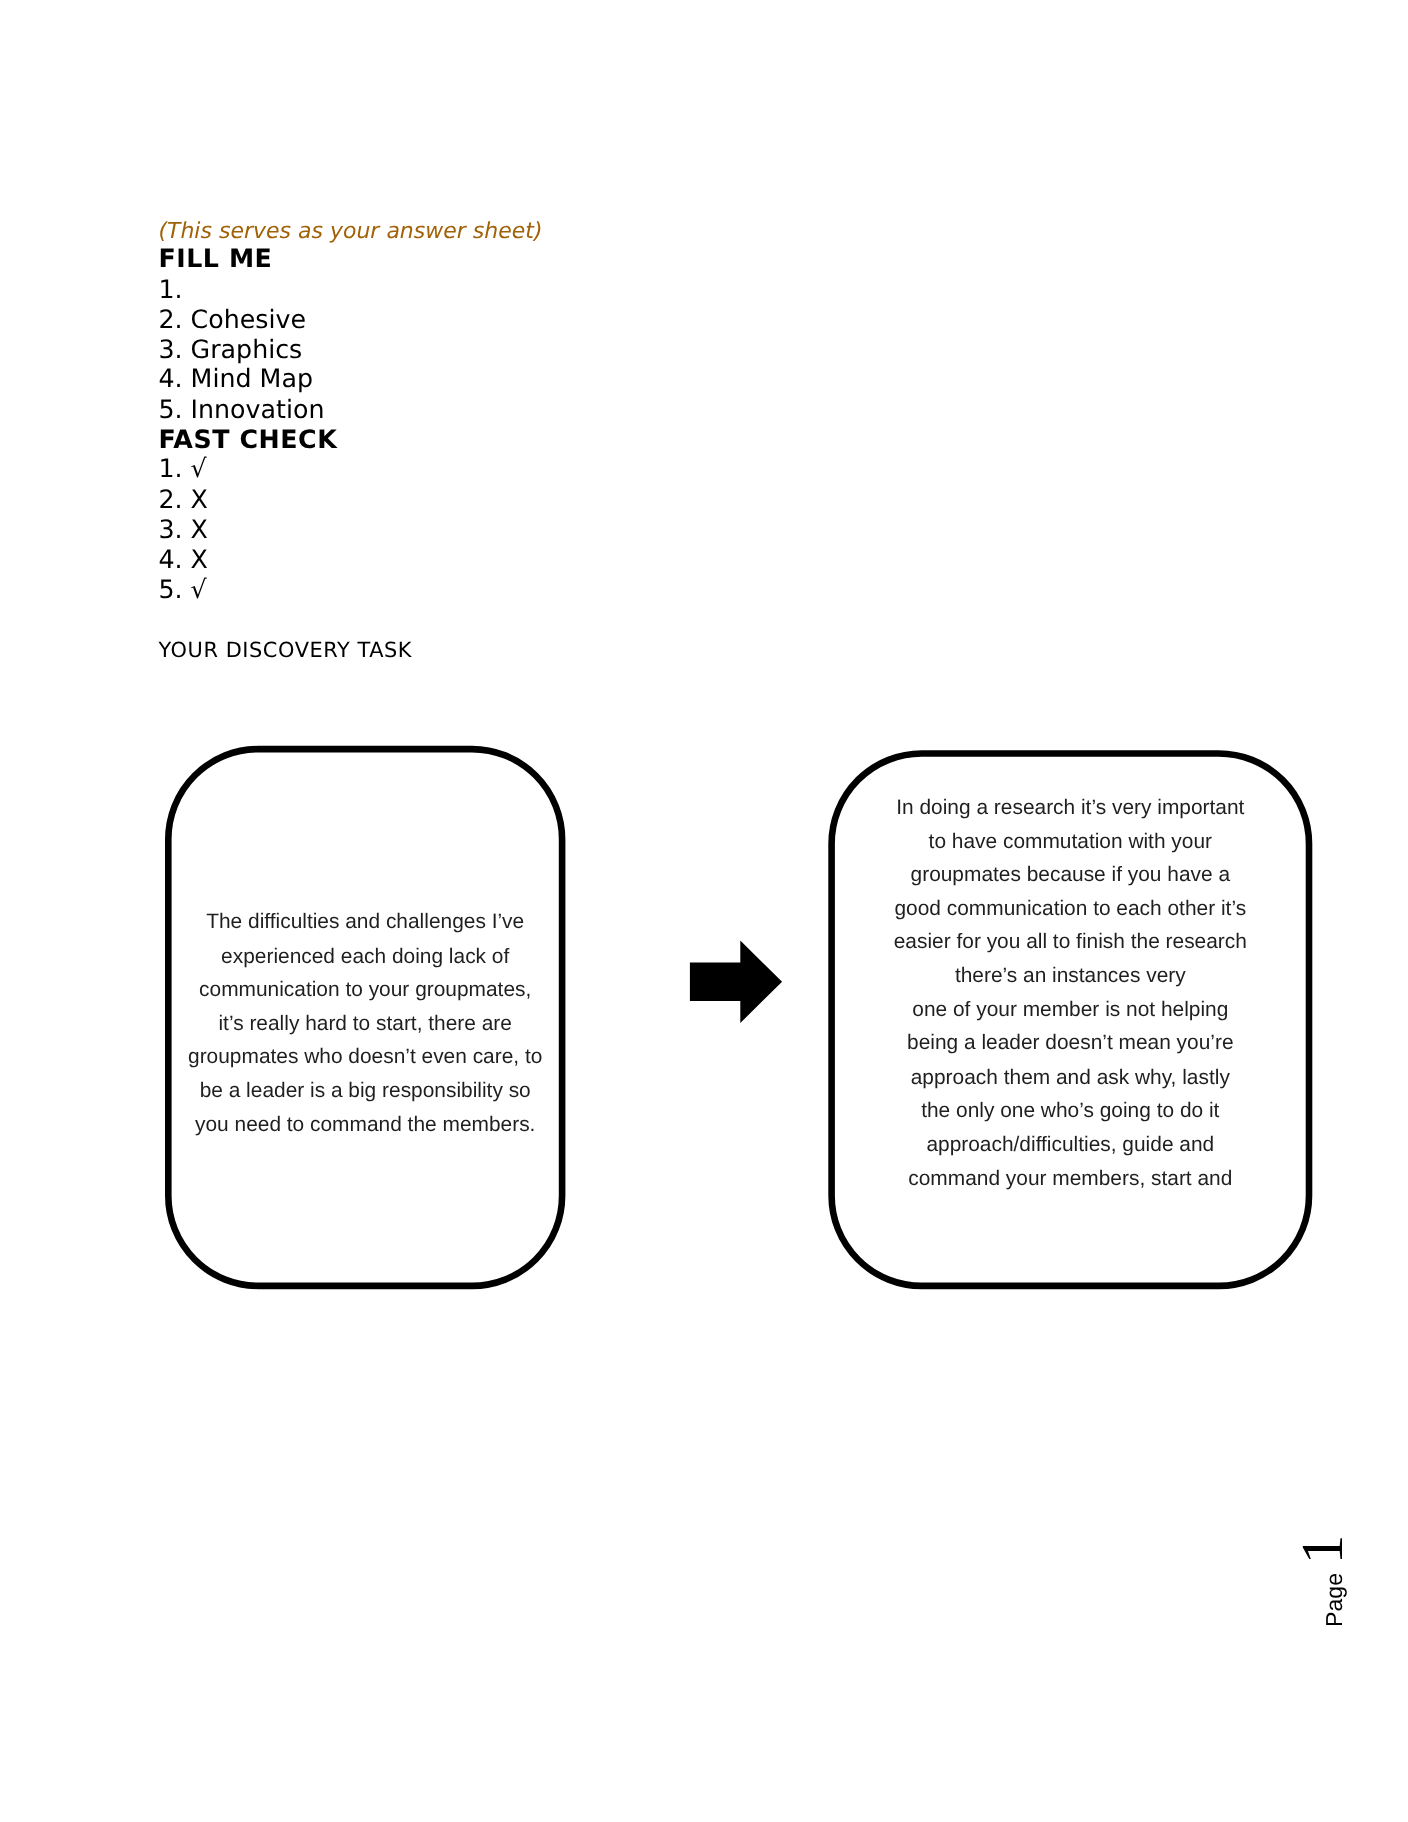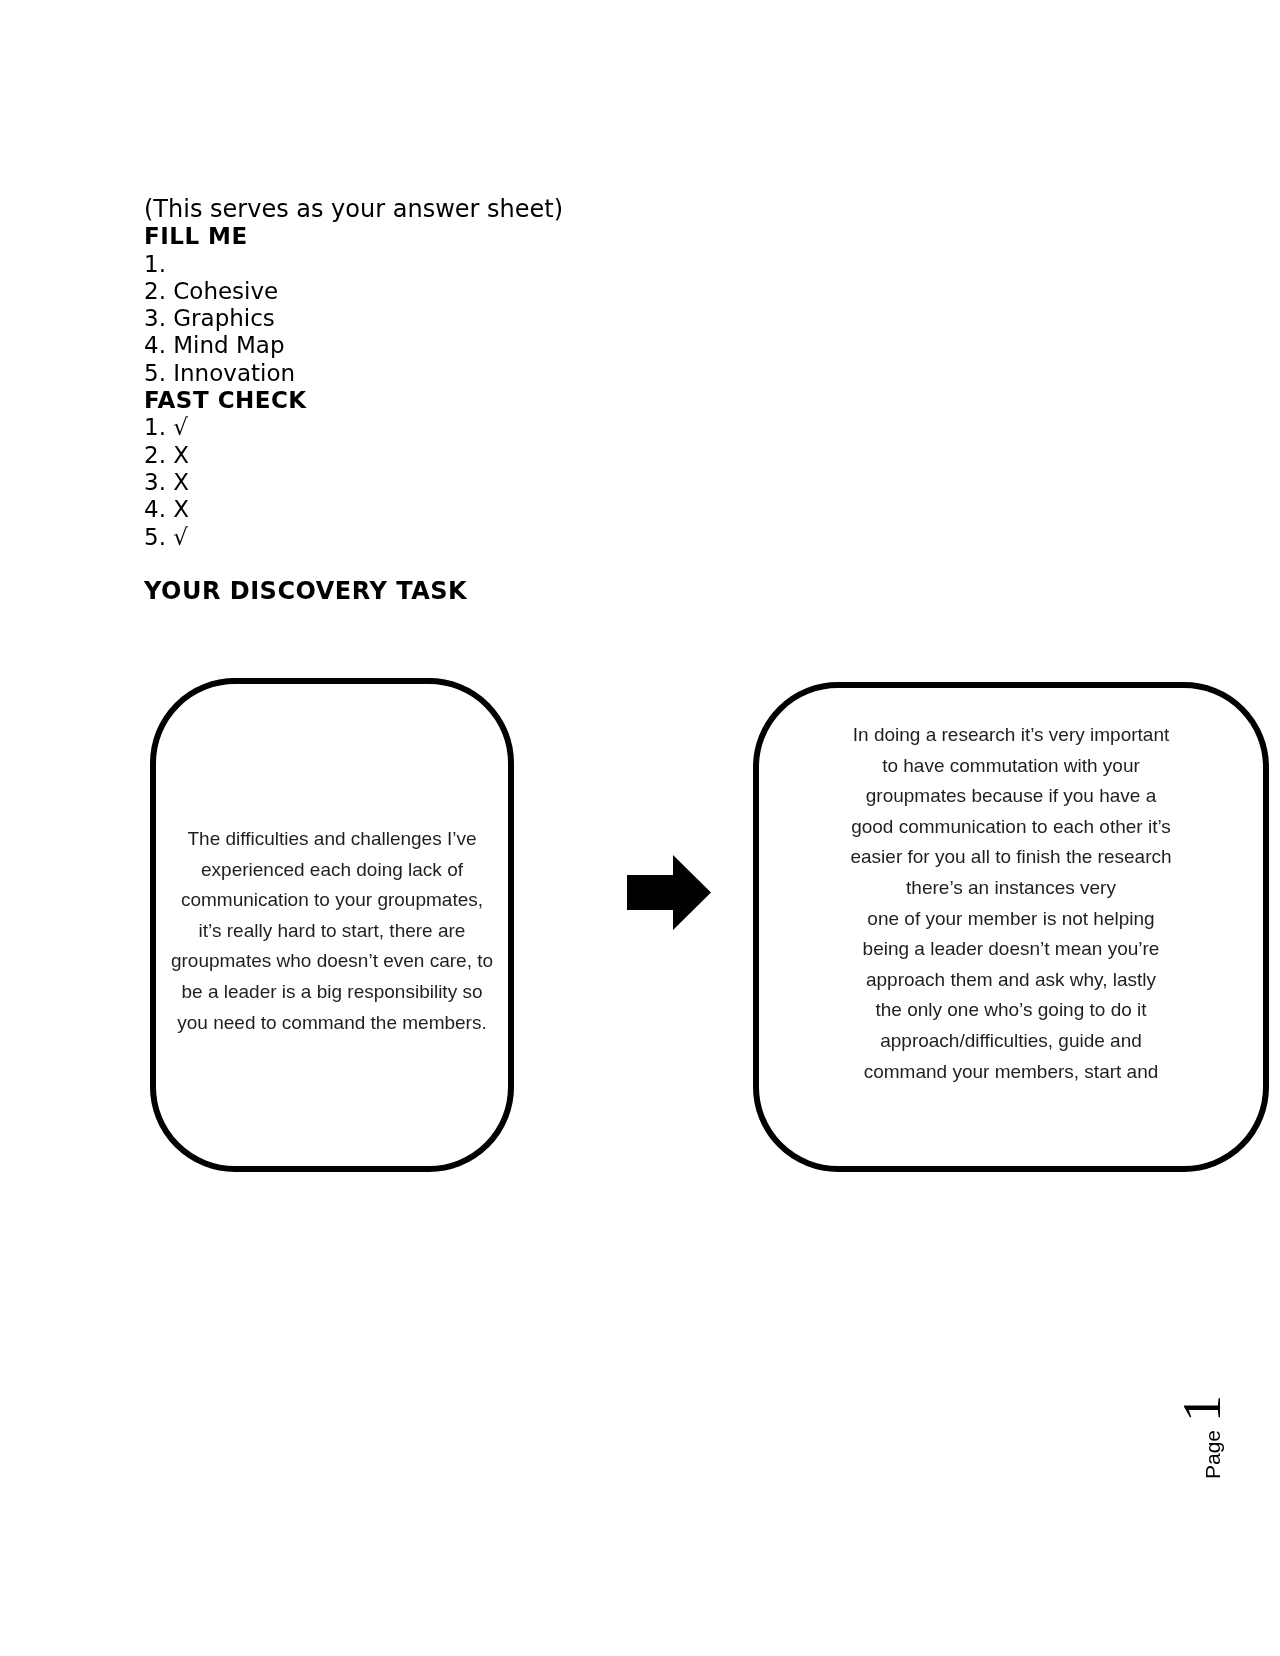--- a/index.html
+++ b/index.html
@@ -14,50 +14,51 @@
 
   
   .top-text {
     position: absolute;
     left: 144px; top: 196px;
     font-size: 23px;
     line-height: 27.3px;
     color: #000;
   }
   .note {
-    font-size: 24px;
-    color: #000000;
+    font-style: italic;
+    font-size: 20px;
+    color: #a16207;
   }
   .section-heading {
     font-weight: bold;
     letter-spacing: 0.5px;
   }
   .task-heading {
-    font-weight: bold;
-    font-size: 24px;
+    font-weight: normal;
+    font-size: 19px;
     margin-top: 27px;
     letter-spacing: 0.5px;
   }
   .answer-list div { white-space: pre; }
 
   
   .task-box {
     position: absolute;
     box-sizing: border-box;
     border: 6px solid #000;
     border-radius: 85px;
     background: #fff;
     font-family: "Liberation Sans", sans-serif;
     font-size: 19px;
     line-height: 30.6px;
     color: #1f1f1f;
     text-align: center;
   }
   .box-left  { left: 150px; top: 678px; width: 364px; height: 494px; padding-top: 140px; }
-  .box-right { left: 753px; top: 682px; width: 516px; height: 490px; padding-top: 32px; }
+  .box-right { left: 753px; top: 682px; width: 440px; height: 490px; padding-top: 32px; }
   .task-box .line { white-space: nowrap; }
 
   .task-arrow {
     position: absolute;
     left: 627px; top: 855px;
     width: 84px; height: 75px;
   }
 
   
   .page-num {

